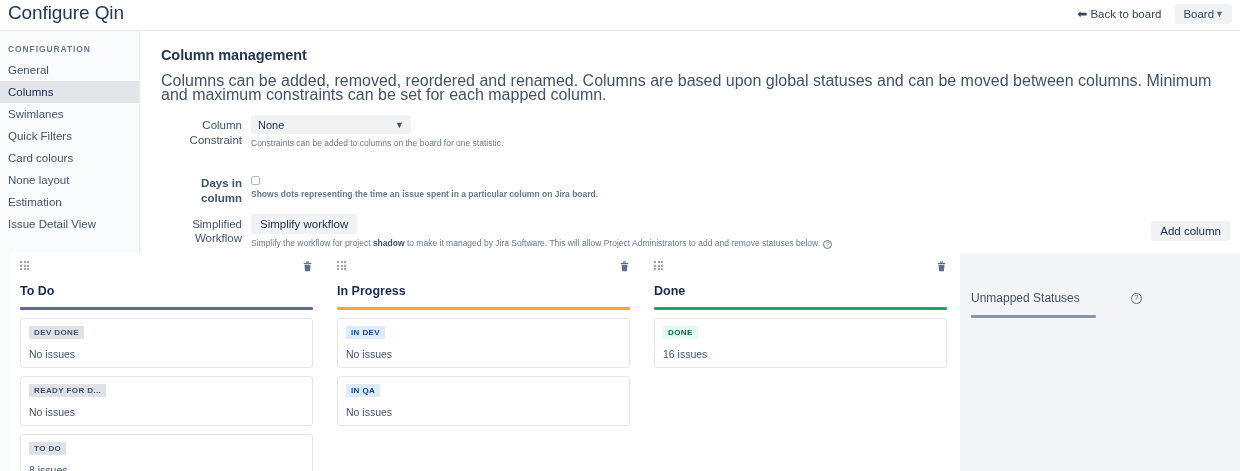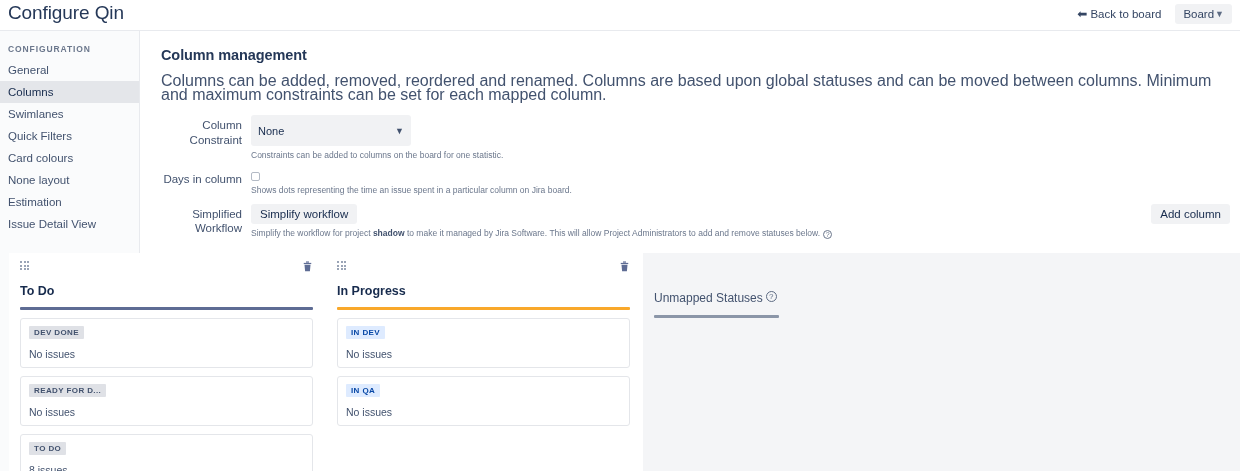--- a/index.html
+++ b/index.html
@@ -82,21 +82,21 @@
     font-size: 11.5px; color: #42526e; line-height: 15px; padding-top: 3px;
   }
   .form-label.two-line { line-height: 14px; }
   .form-control { flex: 1; }
   .form-hint {
     font-size: 8.5px; color: #6b778c; margin-top: 4px; line-height: 11px;
   }
   .form-hint b { font-weight: 700; color: #42526e; }
 
   .select-box {
-    position: relative; width: 160px; height: 31px;
+    position: relative; width: 160px; height: 19px;
     background: #f1f2f4; border: none; border-radius: 3px;
     display: flex; align-items: center; padding: 0 7px; cursor: pointer;
   }
   .select-value { font-size: 11px; color: #172b4d; }
   .select-caret {
     position: absolute; right: 7px; top: 50%; transform: translateY(-50%);
     font-size: 9px; color: #42526e;
   }
 
   .checkbox {
@@ -114,21 +114,21 @@
     width: 9px; height: 9px; border: 1px solid #6b778c; border-radius: 50%;
     font-size: 7px; color: #6b778c; cursor: pointer; vertical-align: -1px;
     margin-left: 3px; line-height: 1;
   }
   .help-icon.lg {
     width: 11px; height: 11px; font-size: 8px;
     border-color: #5e6c84; color: #5e6c84;
   }
 
   .add-col-row {
-    position: absolute; right: 10px; bottom: 26px;
+    position: absolute; right: 10px; bottom: 9px;
   }
   .add-column-btn {
     background: #f1f2f4; border: none; border-radius: 3px;
     font-size: 11.5px; color: #172b4d; padding: 4px 9px; cursor: pointer;
   }
 
   
   .board {
     position: absolute; left: 9px; top: 253px;
     width: 1231px; height: 218px;
@@ -168,21 +168,21 @@
   .badge-blue { background: #deebff; color: #0747a6; }
   .badge-green { background: #e3fcef; color: #006644; }
   .status-count { margin-top: 5px; font-size: 10.5px; color: #42526e; }
 
   
   .unmapped {
     flex: 1; background: #f4f5f7; padding: 8px 11px 0 11px;
   }
   .unmapped-title {
     margin-top: 30px; font-size: 12px; color: #42526e; font-weight: 400;
-    display: flex; align-items: flex-start;
+    display: flex; align-items: center; gap: 48px;
   }
   .unmapped-rule {
     margin-top: 10px; height: 2.5px; border-radius: 1px; background: #8b96a8;
     width: 125px;
   }
 </style>
 </head>
 <body>
 
 <div class="page">
@@ -225,21 +225,21 @@
           <div class="form-label">Column Constraint</div>
           <div class="form-control">
             <div class="select-box">
               <span class="select-value">None</span>
               <span class="select-caret">▼</span>
             </div>
             <div class="form-hint">Constraints can be added to columns on the board for one statistic.</div>
           </div>
         </div>
 
-        <div class="form-row" style="margin-top:8px;">
+        <div class="form-row" style="margin-top:24px;font-weight:bold;">
           <div class="form-label">Days in column</div>
           <div class="form-control">
             <div class="checkbox"></div>
             <div class="form-hint">Shows dots representing the time an issue spent in a particular column on Jira board.</div>
           </div>
         </div>
 
         <div class="form-row" style="margin-top:8px;">
           <div class="form-label two-line">
             <div>Simplified</div>
@@ -325,20 +325,47 @@
       <div class="status-card">
         <span class="status-badge badge-blue">IN DEV</span>
         <div class="status-count">No issues</div>
       </div>
       <div class="status-card">
         <span class="status-badge badge-blue">IN QA</span>
         <div class="status-count">No issues</div>
       </div>
     </div>
 
+    <div class="column">
+      <div class="col-head">
+        <div class="drag-handle">
+          <i></i>
+            <i></i>
+            <i></i>
+            <i></i>
+            <i></i>
+            <i></i>
+            <i></i>
+            <i></i>
+            <i></i>
+        </div>
+        <svg class="trash-icon" viewBox="0 0 14 16">
+          <rect x="2" y="2.5" width="10" height="1.6" fill="#5e6c94"></rect>
+          <rect x="5" y="0.6" width="4" height="1.6" fill="#5e6c94"></rect>
+          <path d="M3 5 L11 5 L10.2 13.5 L3.8 13.5 Z" fill="#5e6c94"></path>
+        </svg>
+      </div>
+      <div class="col-title">Done</div>
+      <div class="col-rule" style="background:#14a767;"></div>
+
+      <div class="status-card">
+        <span class="status-badge badge-green">DONE</span>
+        <div class="status-count">16 issues</div>
+      </div>
+    </div>
 
     <div class="unmapped">
       <div class="unmapped-title">
         <span>Unmapped Statuses</span>
         <span class="help-icon lg">?</span>
       </div>
       <div class="unmapped-rule"></div>
     </div>
 
   </div>

